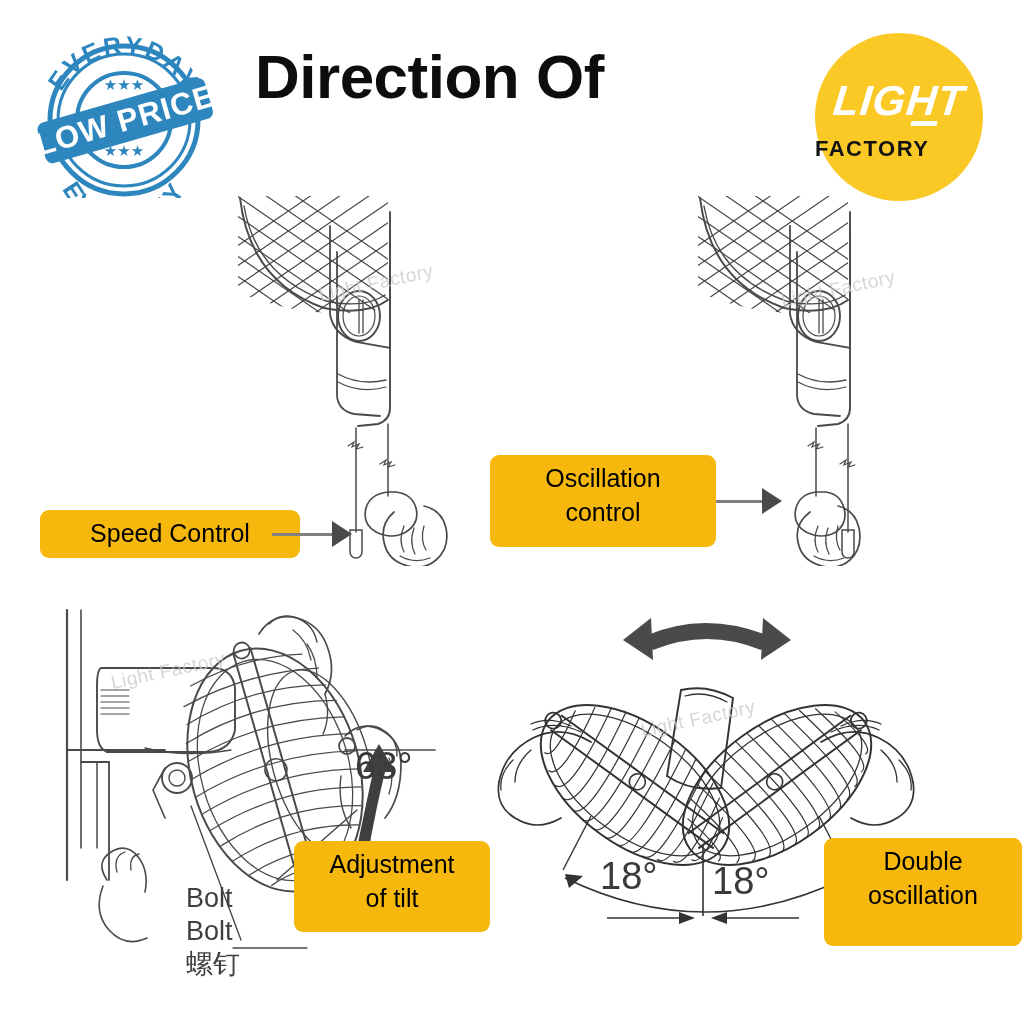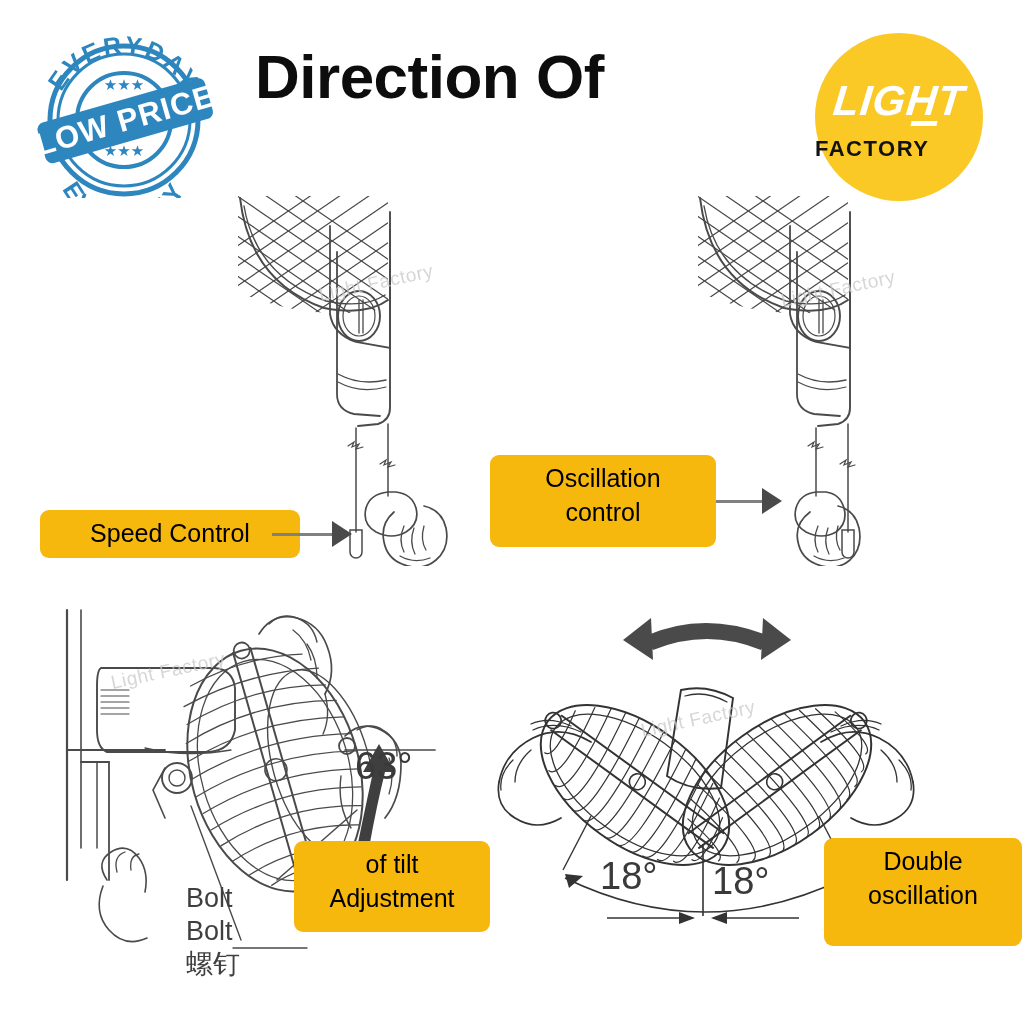--- a/index.html
+++ b/index.html
@@ -379,22 +379,22 @@
     <div>
       <div>Oscillation</div>
       <div>control</div>
     </div>
   </div>
   <div class="abs connector" id="conn-osc"></div>
   <div class="abs conn-head" id="head-osc"></div>
 
   <div class="abs callout" id="lbl-tilt">
     <div>
+      <div>Adjustment</div>
       <div>of tilt</div>
-      <div>Adjustment</div>
     </div>
   </div>
 
   <div class="abs callout" id="lbl-double">
     <div>
       <div>Double</div>
       <div>oscillation</div>
     </div>
   </div>
 

